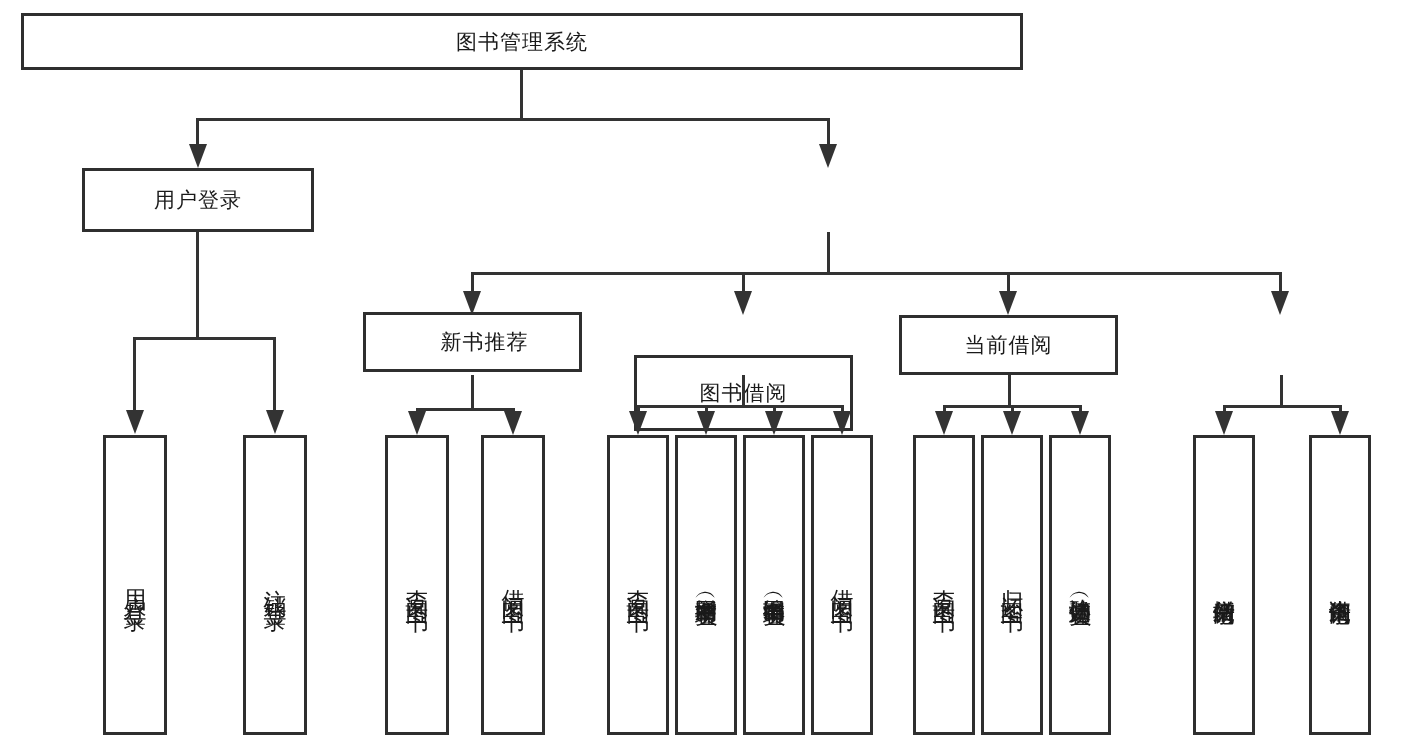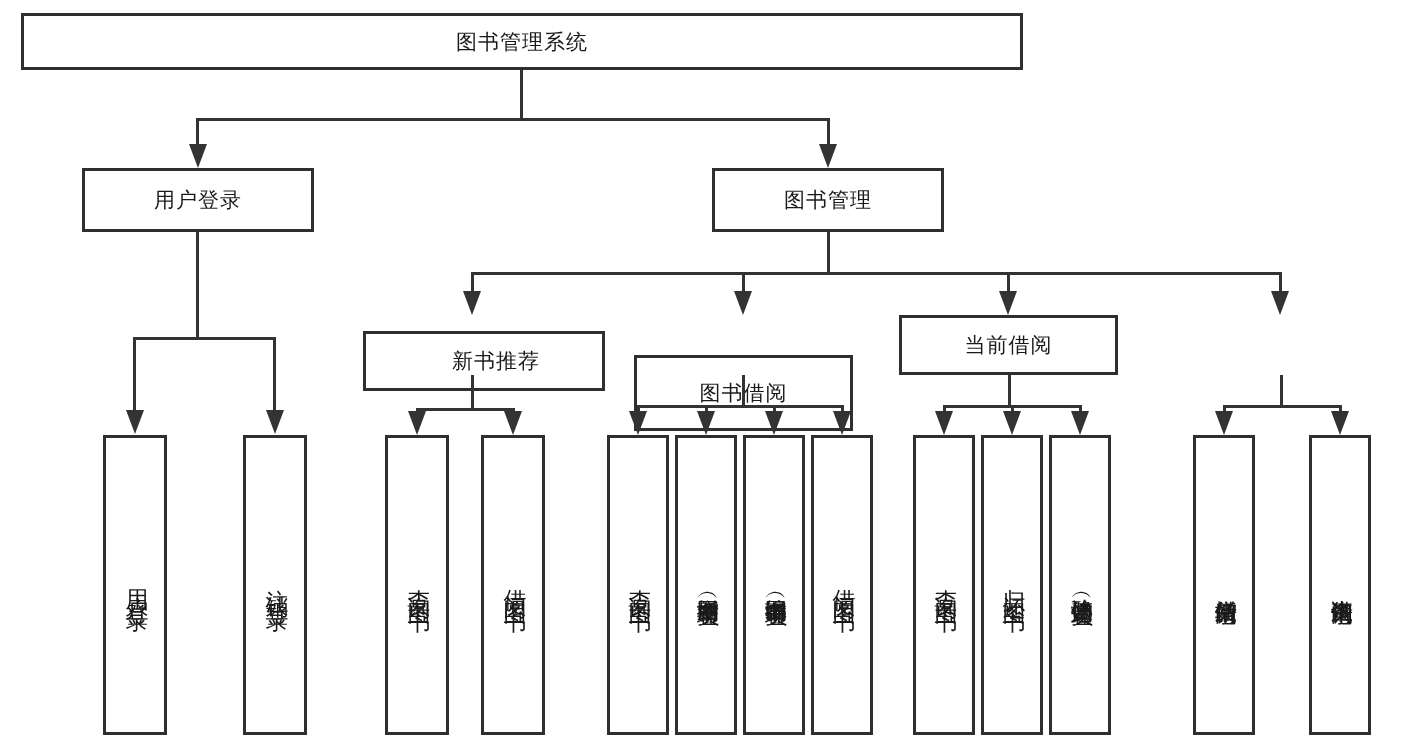--- a/index.html
+++ b/index.html
@@ -1,19 +1,19 @@
 <!DOCTYPE html>
 <html><head>
 <meta charset="utf-8">
 <style>
   html,body { margin:0; padding:0; background:#ffffff; }
   #canvas {
     position:relative; width:1405px; height:747px;
     background:#ffffff; overflow:hidden;
-    font-family:Liberation Mono, monospace;
+    font-family:Liberation Serif, serif;
     color:#1a1a1a;
   }
   .box {
     position:absolute; box-sizing:border-box;
     background:#ffffff; border:3px solid #2f2f2f;
     display:flex; align-items:center; justify-content:center;
     text-align:center; color:#1a1a1a;
   }
   .h { font-size:21px; letter-spacing:1px; }
   .leaf {
@@ -43,41 +43,40 @@
   <div class="box h" style="left:21px; top:13px; width:1002px; height:57px;">图书管理系统</div>
 
   <div class="vline" style="left:520px; top:70px; height:48px;"></div>
   <div class="hline" style="left:196px; top:118px; width:634px;"></div>
   <div class="vline" style="left:196px; top:118px; height:28px;"></div>
   <div class="arrow" style="left:189px; top:144px;"></div>
   <div class="vline" style="left:827px; top:118px; height:28px;"></div>
   <div class="arrow" style="left:819px; top:144px;"></div>
 
   <div class="box h" style="left:82px; top:168px; width:232px; height:64px;">用户登录</div>
-  <div class="box h" style="left:712px; top:168px; width:232px; height:64px;">图书管理</div>
 
   <div class="vline" style="left:196px; top:232px; height:105px;"></div>
   <div class="hline" style="left:133px; top:337px; width:142px;"></div>
   <div class="vline" style="left:133px; top:337px; height:74px;"></div>
   <div class="arrow" style="left:126px; top:410px;"></div>
   <div class="vline" style="left:273px; top:337px; height:74px;"></div>
   <div class="arrow" style="left:266px; top:410px;"></div>
 
   <div class="vline" style="left:827px; top:232px; height:40px;"></div>
   <div class="hline" style="left:471px; top:272px; width:810px;"></div>
   <div class="vline" style="left:471px; top:272px; height:20px;"></div>
   <div class="arrow" style="left:463px; top:291px;"></div>
   <div class="vline" style="left:742px; top:272px; height:20px;"></div>
   <div class="arrow" style="left:734px; top:291px;"></div>
   <div class="vline" style="left:1007px; top:272px; height:20px;"></div>
   <div class="arrow" style="left:999px; top:291px;"></div>
   <div class="vline" style="left:1279px; top:272px; height:20px;"></div>
   <div class="arrow" style="left:1271px; top:291px;"></div>
 
-  <div class="box h" style="left:363px; top:331px; width:242px; height:60px;padding-left:24px;">新书推荐</div>
+  <div class="box h" style="left:363px; top:312px; width:219px; height:60px;padding-left:24px;">新书推荐</div>
   <div class="box h" style="left:634px; top:315px; width:219px; height:76px;margin-top:40px;">图书借阅</div>
   <div class="box h" style="left:899px; top:315px; width:219px; height:60px;">当前借阅</div>
 
   <div class="vline" style="left:471px; top:375px; height:33px;"></div>
   <div class="hline" style="left:416px; top:408px; width:98px;"></div>
   <div class="vline" style="left:416px; top:408px; height:8px;"></div>
   <div class="arrow" style="left:408px; top:411px;"></div>
   <div class="vline" style="left:512px; top:408px; height:8px;"></div>
   <div class="arrow" style="left:504px; top:411px;"></div>
 

